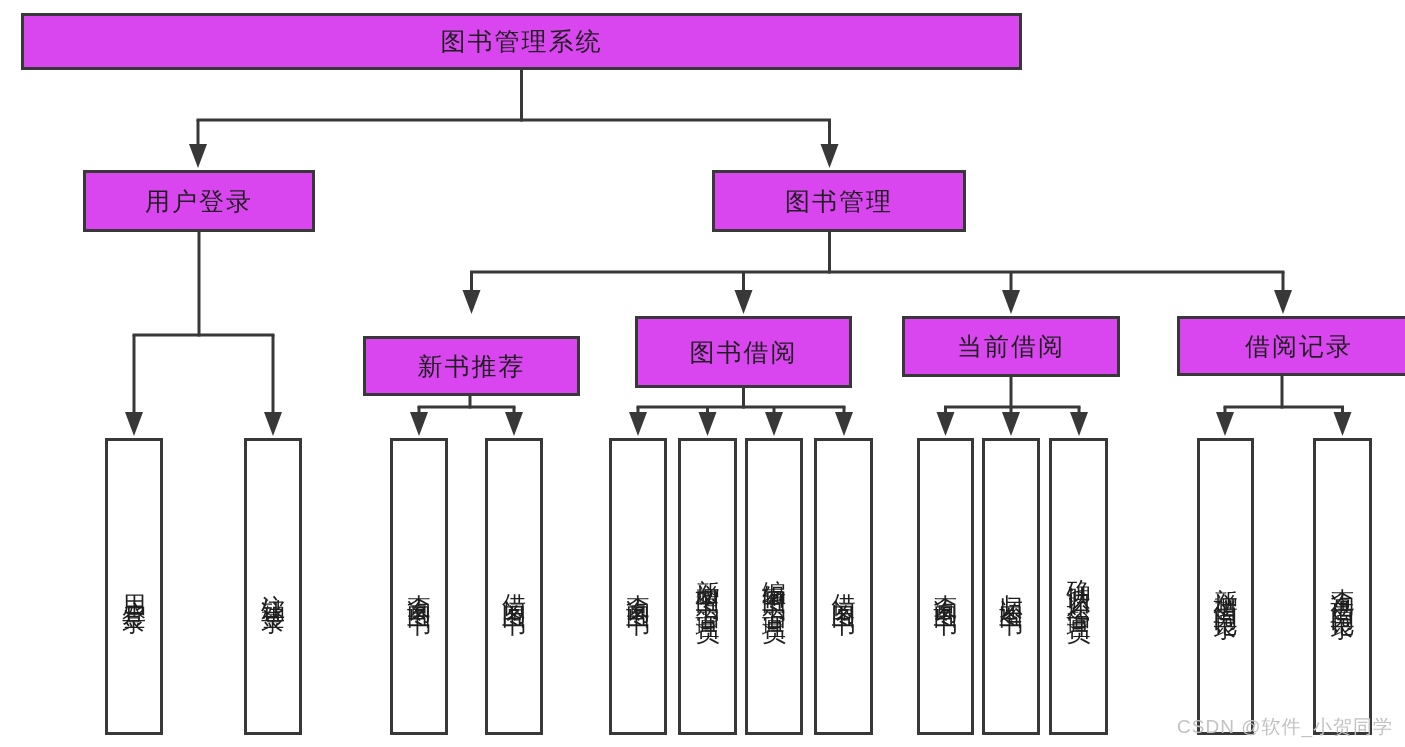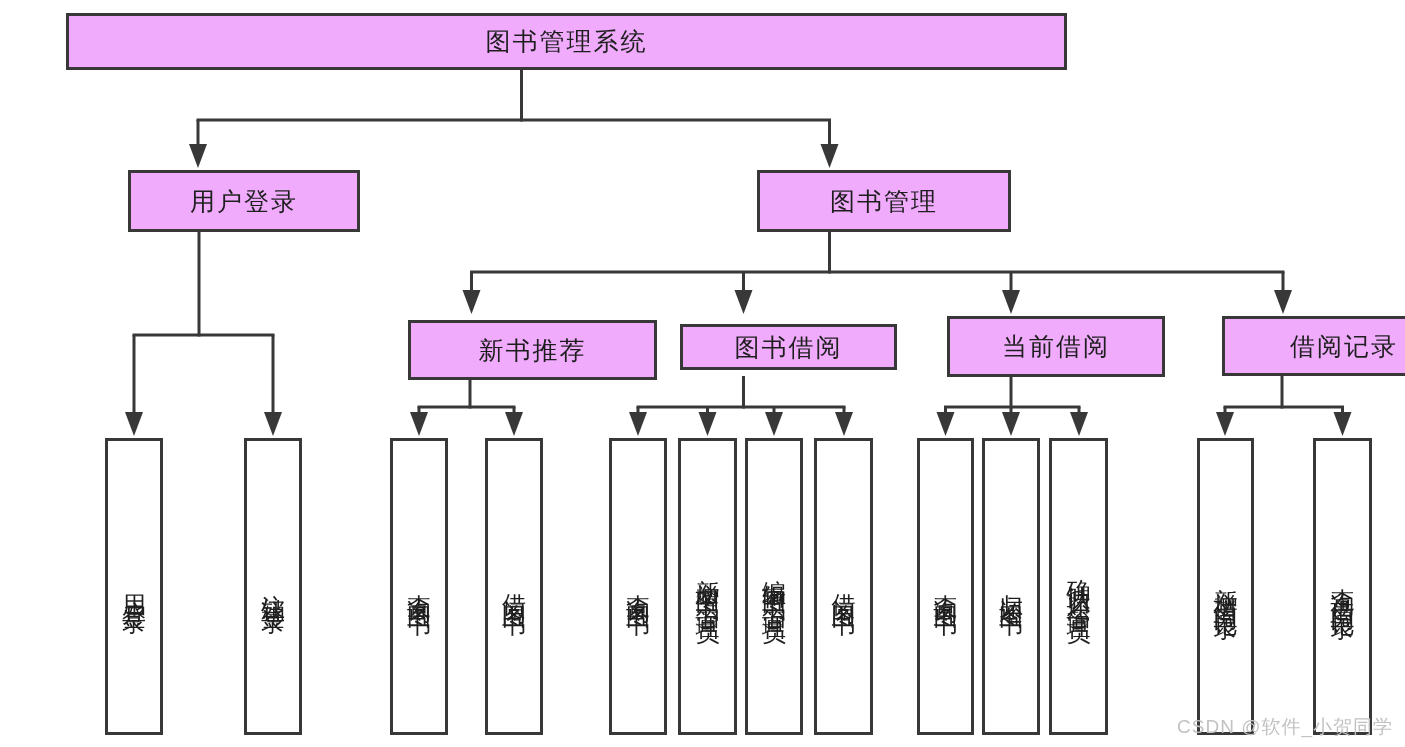--- a/index.html
+++ b/index.html
@@ -9,29 +9,28 @@
     width: 1405px;
     height: 747px;
     background: #ffffff;
     overflow: hidden;
     font-family: "Liberation Sans", "DejaVu Sans", sans-serif;
     color: #1e1e1e;
   }
   .wires { position: absolute; left: 0; top: 0; }
   .node {
     position: absolute;
-    background: #f0abfc;
+    background: #d946ef;
     border: 3px solid #383838;
     display: flex;
     align-items: center;
     justify-content: center;
     font-size: 25px;
     letter-spacing: 2px;
     white-space: nowrap;
-    margin-left: 45px;
   }
   .leaf {
     position: absolute;
     top: 438px;
     height: 297px;
     background: #ffffff;
     border: 3px solid #383838;
     display: flex;
     align-items: center;
     justify-content: center;
@@ -125,22 +124,22 @@
       <polygon points="1216,412 1234,412 1225,436"></polygon>
       <polygon points="1333.5,412 1351.5,412 1342.5,436"></polygon>
     </g>
   </svg>
 
   <div class="node" style="left:21px; top:13px; width:1001px; height:57px;">图书管理系统</div>
 
   <div class="node" style="left:83px; top:170px; width:232px; height:62px;">用户登录</div>
   <div class="node" style="left:712px; top:170px; width:254px; height:62px;">图书管理</div>
 
-  <div class="node" style="left:363px; top:320px; width:249px; height:60px;">新书推荐</div>
-  <div class="node" style="left:635px; top:324px; width:217px; height:46px;">图书借阅</div>
+  <div class="node" style="left:363px; top:336px; width:217px; height:60px;">新书推荐</div>
+  <div class="node" style="left:635px; top:316px; width:217px; height:72px;">图书借阅</div>
   <div class="node" style="left:902px; top:316px; width:218px; height:61px;">当前借阅</div>
   <div class="node" style="left:1177px; top:316px; width:244px; height:60px;">借阅记录</div>
 
   <div class="leaf" style="left:105px; width:58px;">用户登录</div>
   <div class="leaf" style="left:244px; width:58px;">注销登录</div>
 
   <div class="leaf" style="left:390px; width:58px;">查询图书</div>
   <div class="leaf" style="left:485px; width:58px;">借阅图书</div>
 
   <div class="leaf" style="left:609px; width:58px;">查询图书</div>

